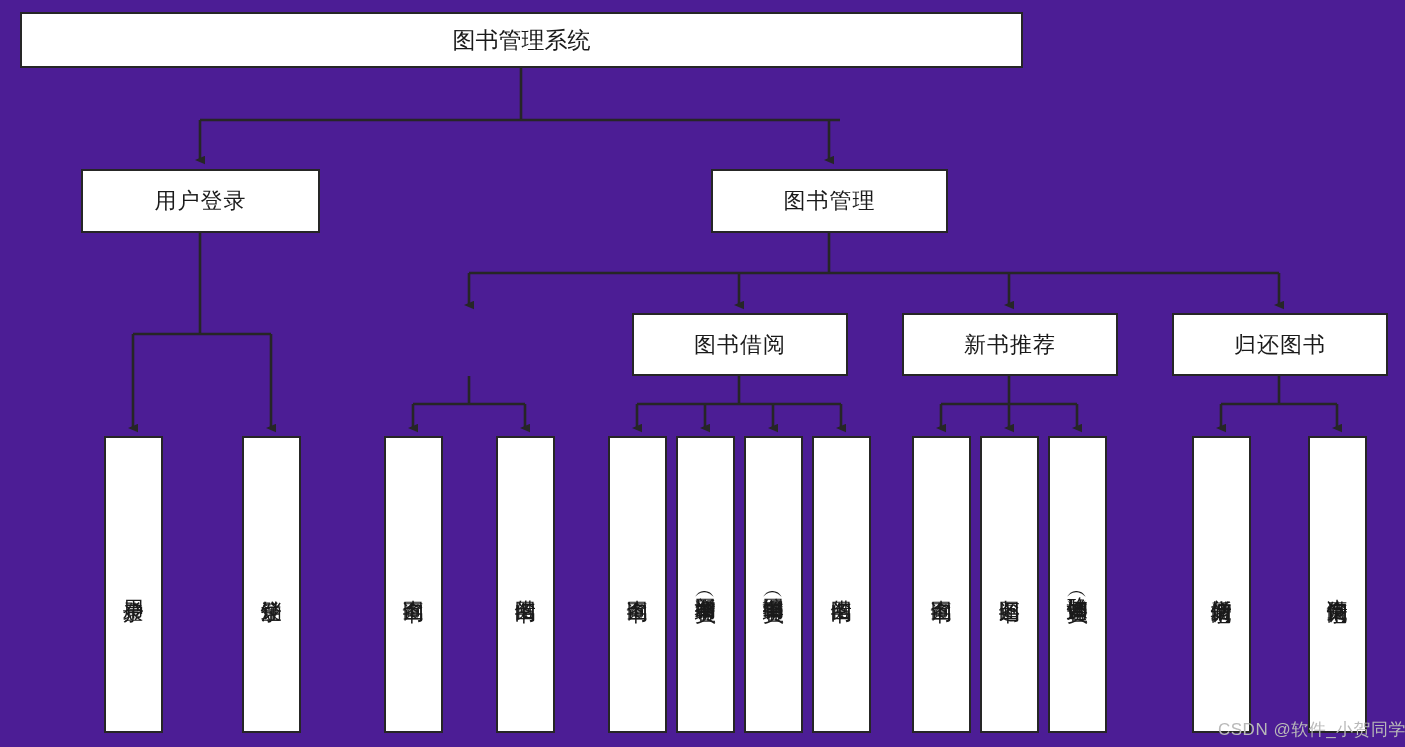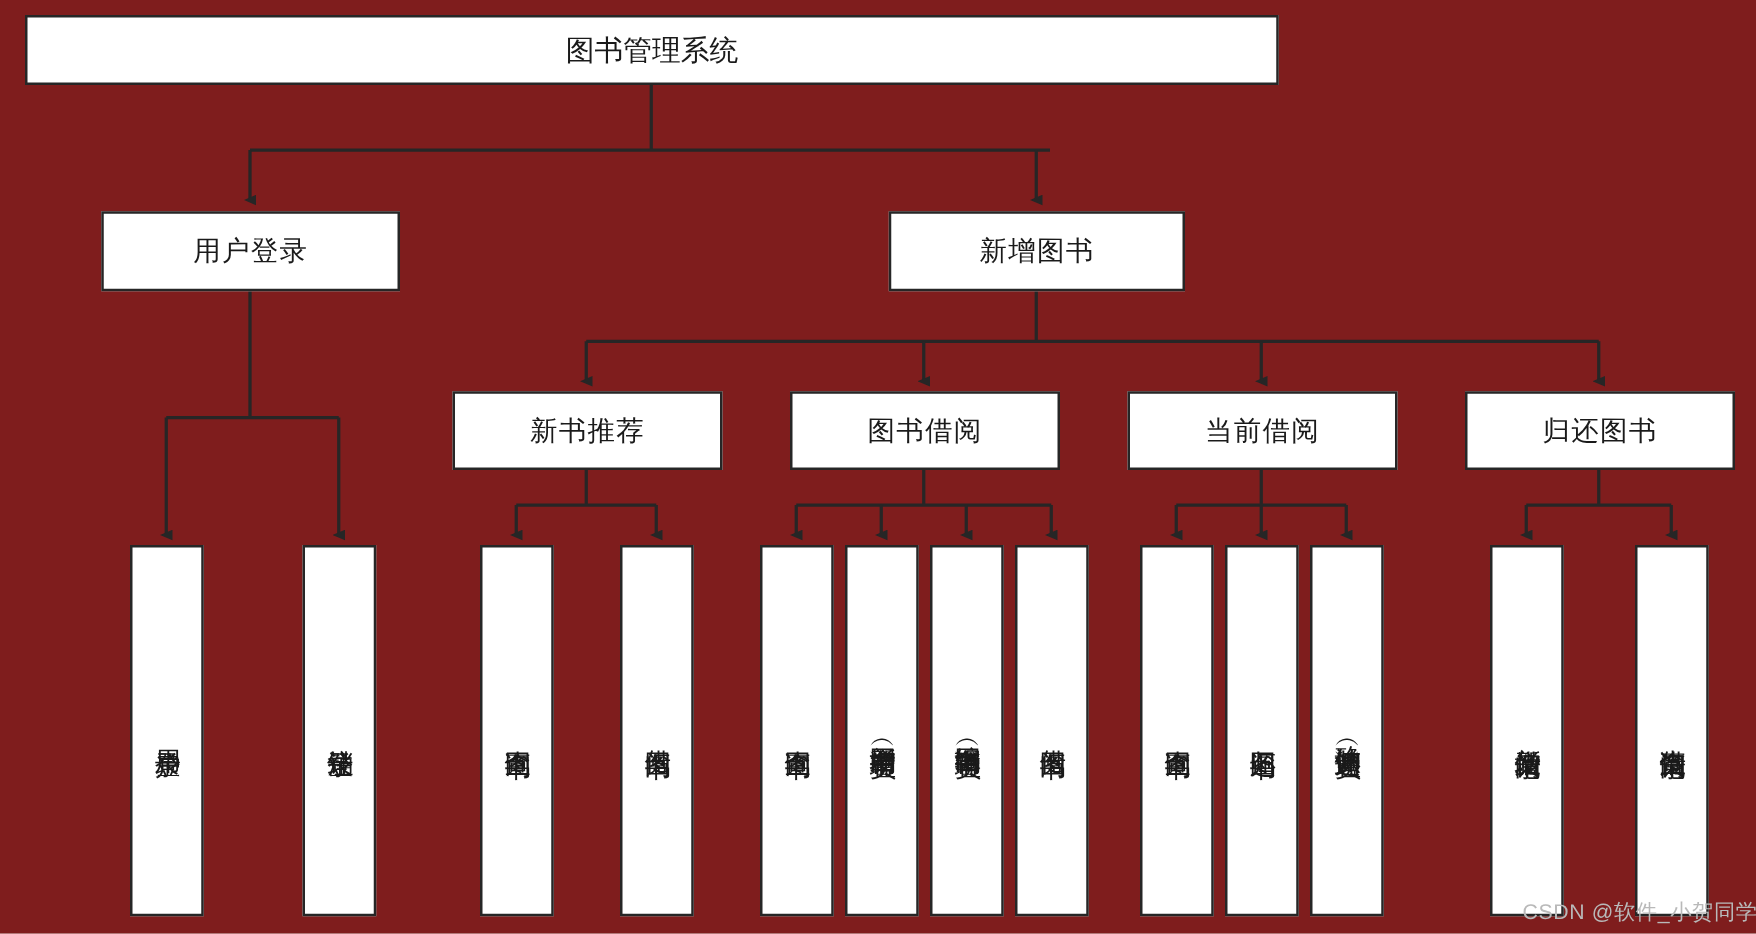--- a/index.html
+++ b/index.html
@@ -7,21 +7,21 @@
     padding: 0;
     background: #ffffff;
   }
   body {
     font-family: "Liberation Sans", "DejaVu Sans", sans-serif;
   }
   #canvas {
     position: relative;
     width: 1405px;
     height: 747px;
-    background: #7f1d1d;
+    background: #4c1d95;
     overflow: hidden;
   }
   .node {
     position: absolute;
     box-sizing: border-box;
     border: 2px solid #262626;
     background: #ffffff;
     display: flex;
     align-items: center;
     justify-content: center;
@@ -129,31 +129,28 @@
   </svg>
 
   <div class="node root" style="left:20px; top:12px; width:1003px; height:56px;">
     <span>图书管理系统</span>
   </div>
 
   <div class="node h" style="left:81px; top:169px; width:239px; height:64px;">
     <span>用户登录</span>
   </div>
   <div class="node h" style="left:711px; top:169px; width:237px; height:64px;">
-    <span>新增图书</span>
-  </div>
-
-  <div class="node h" style="left:362px; top:313px; width:216px; height:63px;">
-    <span>新书推荐</span>
-  </div>
+    <span>图书管理</span>
+  </div>
+
   <div class="node h" style="left:632px; top:313px; width:216px; height:63px;">
     <span>图书借阅</span>
   </div>
   <div class="node h" style="left:902px; top:313px; width:216px; height:63px;">
-    <span>当前借阅</span>
+    <span>新书推荐</span>
   </div>
   <div class="node h" style="left:1172px; top:313px; width:216px; height:63px;">
     <span>归还图书</span>
   </div>
 
   <div class="leaf" style="left:104px; top:436px; width:59px; height:297px;">
     <span class="vtext">用户登录</span>
   </div>
   <div class="leaf" style="left:242px; top:436px; width:59px; height:297px;">
     <span class="vtext">注销登录</span>

